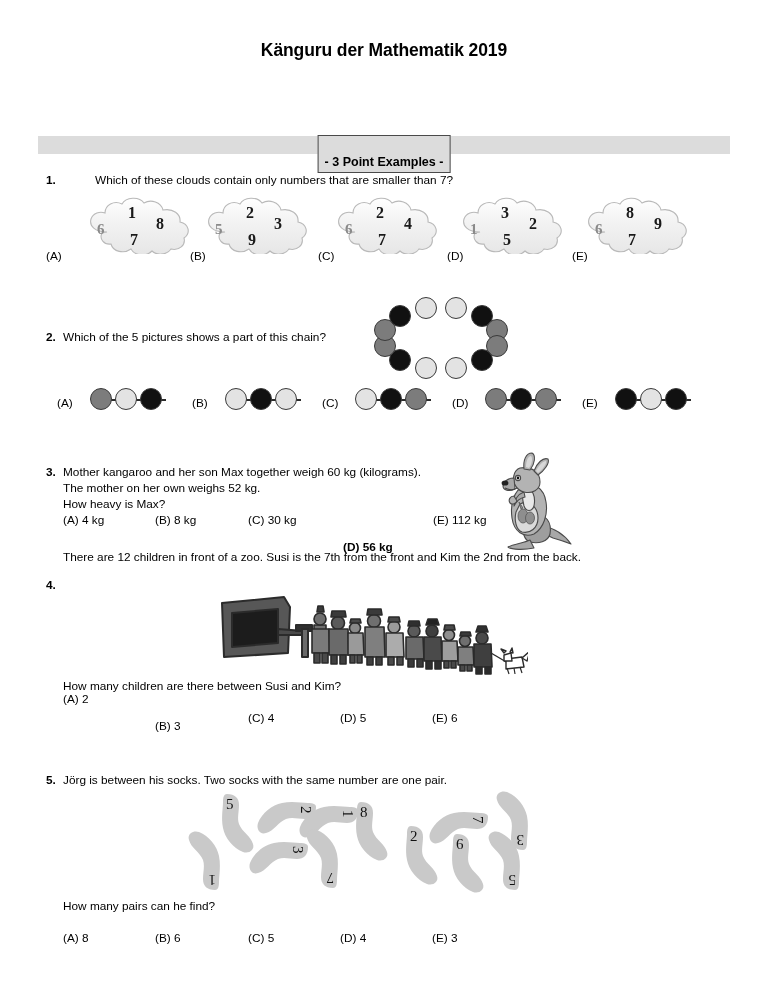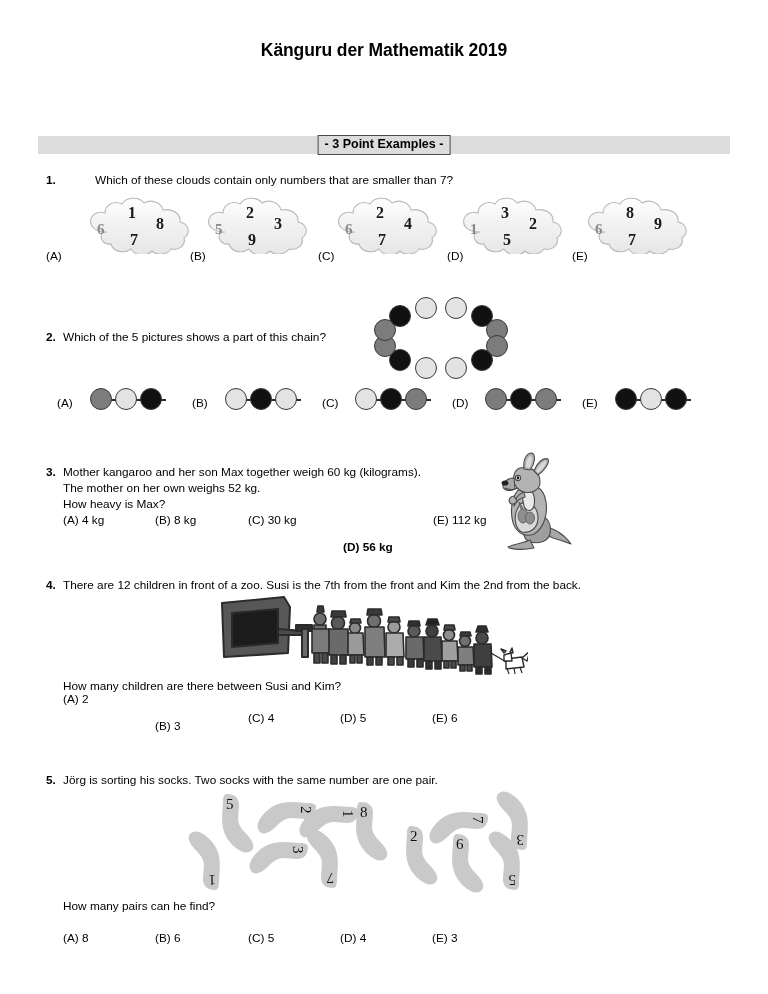--- a/index.html
+++ b/index.html
@@ -40,21 +40,21 @@
     height: 18px;
     background: #dcdcdc;
   }
   .section-chip {
     position: absolute;
     top: 135px;
     left: 50%;
     transform: translateX(-50%);
     border: 1px solid #4a4a4a;
     background: #dcdcdc;
-    padding: 1px 6px 2px 6px;
+    padding: 19px 6px 2px 6px;
     font-size: 12.5px;
     font-weight: bold;
     line-height: 15px;
     white-space: nowrap;
   }
 
   
   .qnum {
     position: absolute;
     font-size: 11.8px;
@@ -348,21 +348,21 @@
 
       <path d="M34 17 C33 8 36 1 42 1 C46 3 45 12 40 18 Z" fill="#b3b3b3"></path>
       <path d="M36 15 C36 9 38 4 41 4 C43 6 42 12 39 16 Z" fill="#d8d8d8" stroke="none"></path>
       <path d="M44 19 C47 11 53 5 58 7 C60 11 54 19 48 23 Z" fill="#b3b3b3"></path>
       <path d="M46 19 C49 13 53 9 56 9 C57 12 52 18 48 21 Z" fill="#d8d8d8" stroke="none"></path>
     </g>
   </svg>
 </div>
 
 <div class="qnum" style="top:578px;left:46px;">4.</div>
-<div class="qtext" style="top:578px;left:63px;text-align:right;">There are 12 children in front of a zoo. Susi is the 7th from the front and Kim the 2nd from the back.</div>
+<div class="qtext" style="top:550px;left:63px;text-align:right;">There are 12 children in front of a zoo. Susi is the 7th from the front and Kim the 2nd from the back.</div>
 
 <div class="zoo" style="top:595px;left:218px;width:310px;height:80px;">
   <svg width="310" height="80" viewBox="0 0 310 80">
 
     <g stroke="#2b2b2b" stroke-width="2" stroke-linejoin="round">
       <path d="M4 8 L66 2 L72 12 L70 58 L6 62 Z" fill="#575757"></path>
       <path d="M14 18 L60 14 L60 48 L14 52 Z" fill="#1c1c1c"></path>
       <path d="M60 34 L86 36 L86 40 L60 40 Z" fill="#4a4a4a"></path>
       <path d="M78 30 L94 30 L94 36 L78 36 Z" fill="#2f2f2f"></path>
       <path d="M84 34 L90 34 L90 62 L84 62 Z" fill="#6a6a6a"></path>
@@ -467,21 +467,21 @@
 
 <div class="qtext" style="top:679px;left:63px;">How many children are there between Susi and Kim?</div>
 
 <div class="opt" style="top:692px;left:63px;">(A) 2</div>
 <div class="opt" style="top:678px;left:155px;margin-top:41px;">(B) 3</div>
 <div class="opt" style="top:711px;left:248px;">(C) 4</div>
 <div class="opt" style="top:711px;left:340px;">(D) 5</div>
 <div class="opt" style="top:711px;left:432px;">(E) 6</div>
 
 <div class="qnum" style="top:773px;left:46px;">5.</div>
-<div class="qtext" style="top:773px;left:63px;">Jörg is sorting his socks. Two socks with the same number are one pair.</div>
+<div class="qtext" style="top:773px;left:63px;">Jörg is between his socks. Two socks with the same number are one pair.</div>
 
 <div class="sock-field" id="q5-socks" style="top:782px;left:185px;width:400px;height:110px;">
     <div class="sock" style="left: 28px; top: 10px; transform: rotate(0deg);"><svg width="44" height="62" viewBox="0 0 44 62">
         <path d="M14 2 C22 2 26 6 26 13 C26 20 24 26 26 32 C29 40 38 44 40 52 C42 58 36 62 30 60 C20 56 12 46 10 36 C8 26 10 16 10 10 C10 5 11 2 14 2 Z" fill="#c9c9c9"></path>
       </svg><div class="sock-num" style="left: 13px; top: 5px;">5</div></div>
     <div class="sock" style="left: 0px; top: 48px; transform: rotate(180deg);"><svg width="44" height="62" viewBox="0 0 44 62">
         <path d="M14 2 C22 2 26 6 26 13 C26 20 24 26 26 32 C29 40 38 44 40 52 C42 58 36 62 30 60 C20 56 12 46 10 36 C8 26 10 16 10 10 C10 5 11 2 14 2 Z" fill="#c9c9c9"></path>
       </svg><div class="sock-num" style="left: 13px; top: 5px;">1</div></div>
     <div class="sock" style="left: 80px; top: 2px; transform: rotate(90deg);"><svg width="44" height="62" viewBox="0 0 44 62">
         <path d="M14 2 C22 2 26 6 26 13 C26 20 24 26 26 32 C29 40 38 44 40 52 C42 58 36 62 30 60 C20 56 12 46 10 36 C8 26 10 16 10 10 C10 5 11 2 14 2 Z" fill="#c9c9c9"></path>

